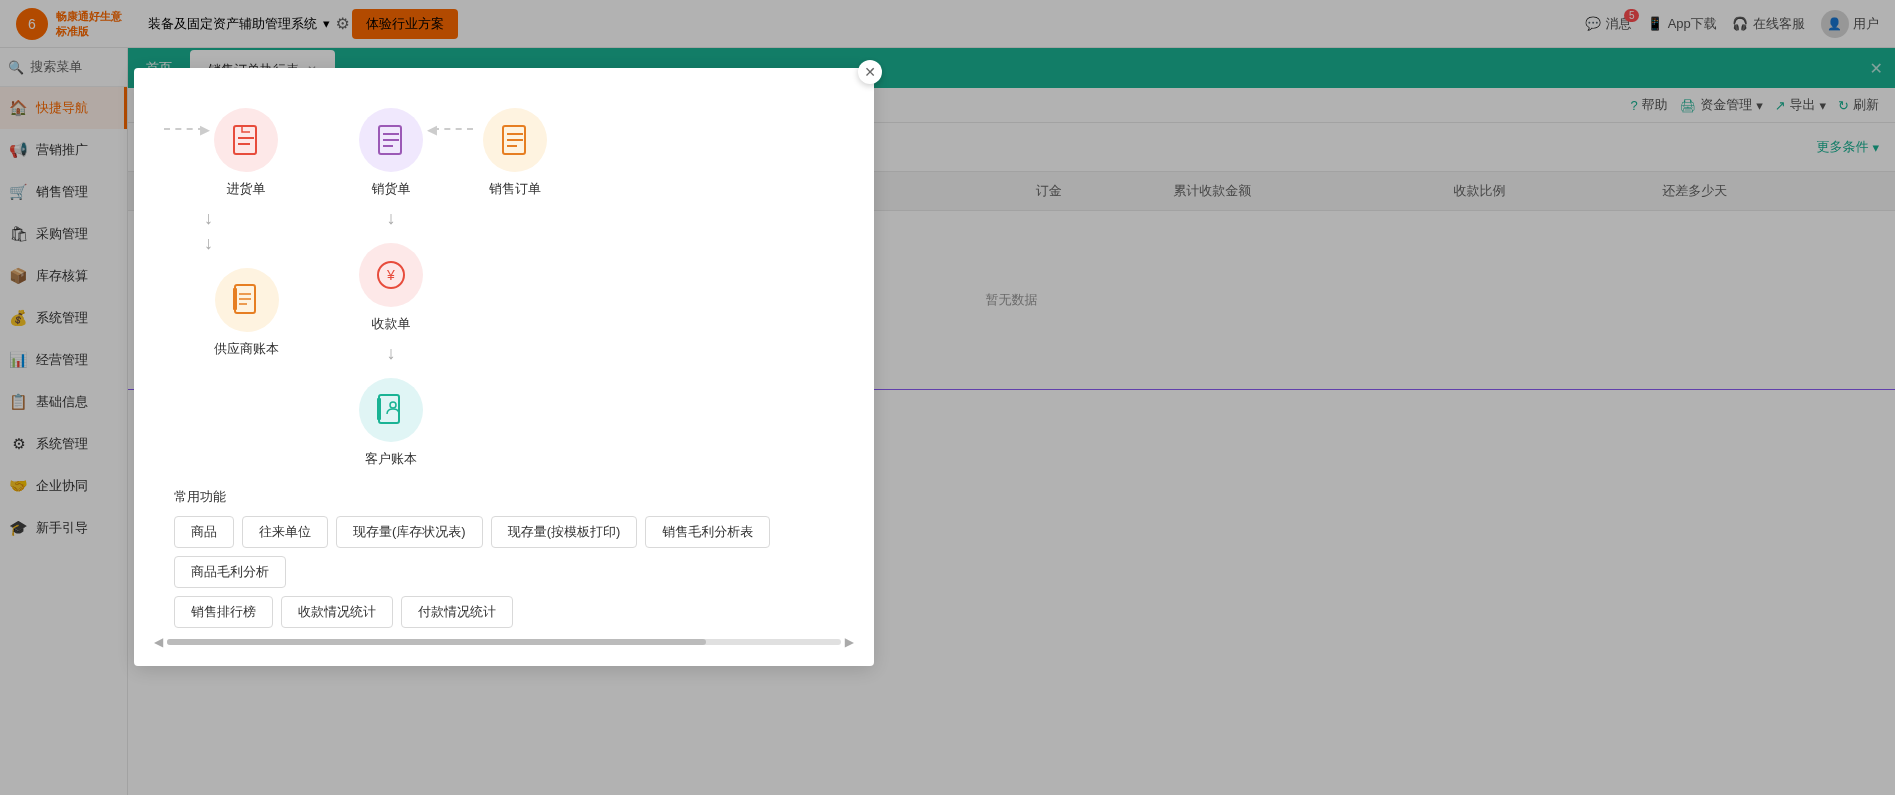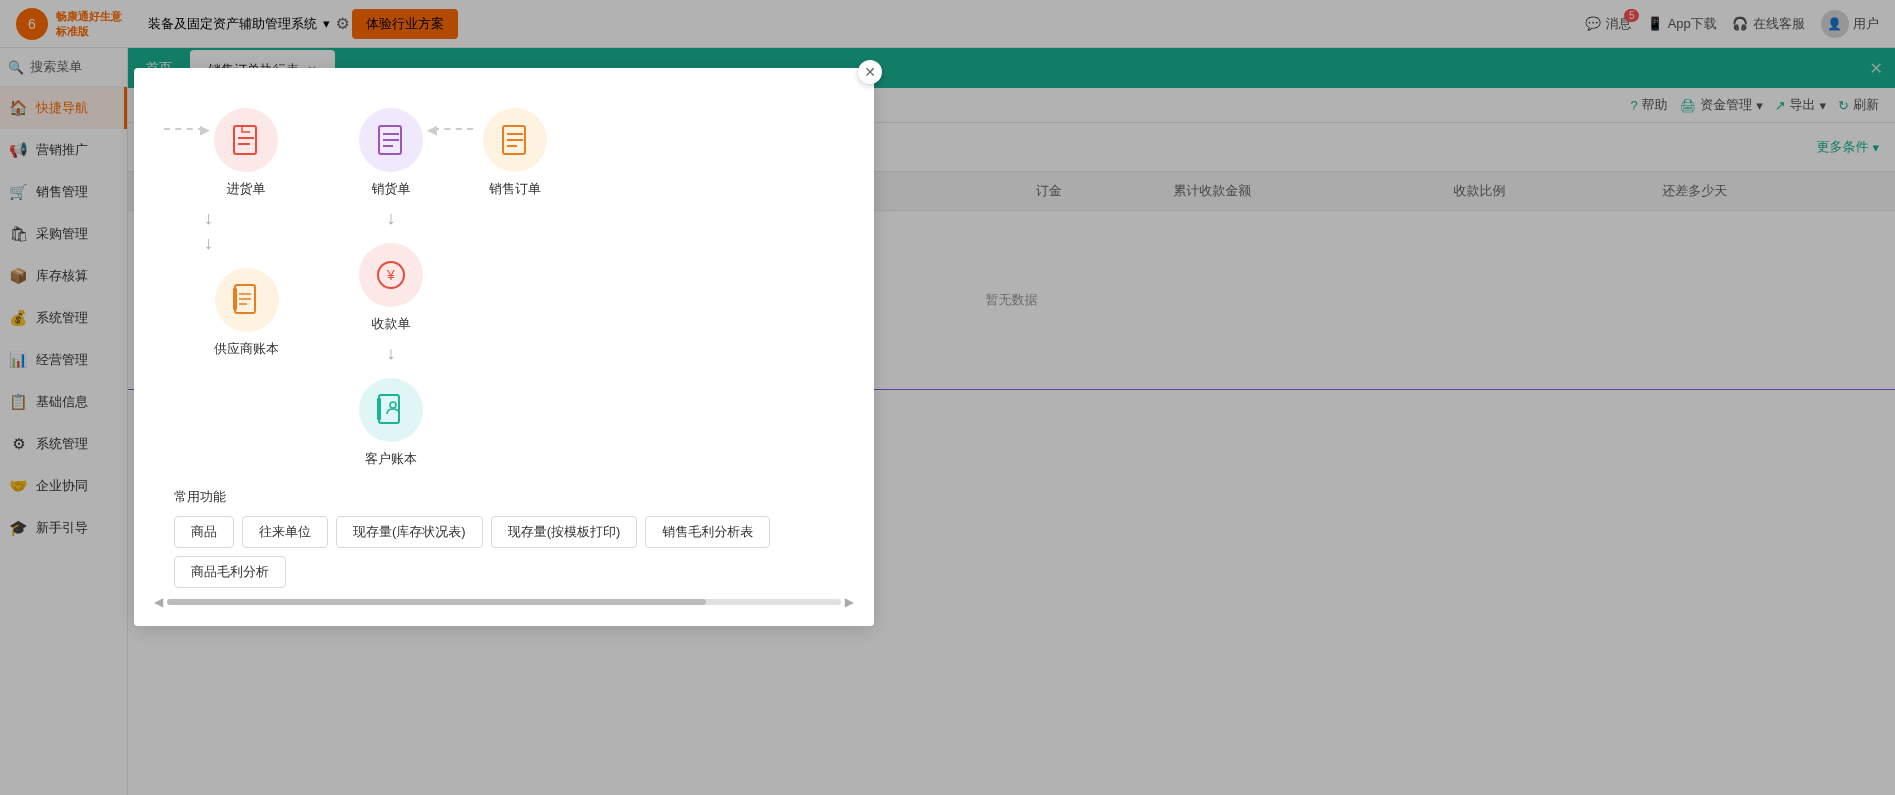--- a/index.html
+++ b/index.html
@@ -389,20 +389,25 @@
   <div class="common-functions">
     <div class="common-title">常用功能</div>
     <div class="btn-grid">
       <button class="func-btn">商品</button>
       <button class="func-btn">往来单位</button>
       <button class="func-btn">现存量(库存状况表)</button>
       <button class="func-btn">现存量(按模板打印)</button>
       <button class="func-btn">销售毛利分析表</button>
       <button class="func-btn">商品毛利分析</button>
     </div>
+    <div class="btn-grid" style="margin-top: 8px;">
+      <button class="func-btn">销售排行榜</button>
+      <button class="func-btn">收款情况统计</button>
+      <button class="func-btn">付款情况统计</button>
+    </div>
   </div>
 
   <div class="modal-scrollbar">
     <span class="scroll-arrow">◀</span>
     <div class="scrollbar-track">
       <div class="scrollbar-thumb"></div>
     </div>
     <span class="scroll-arrow">▶</span>
   </div>
 

